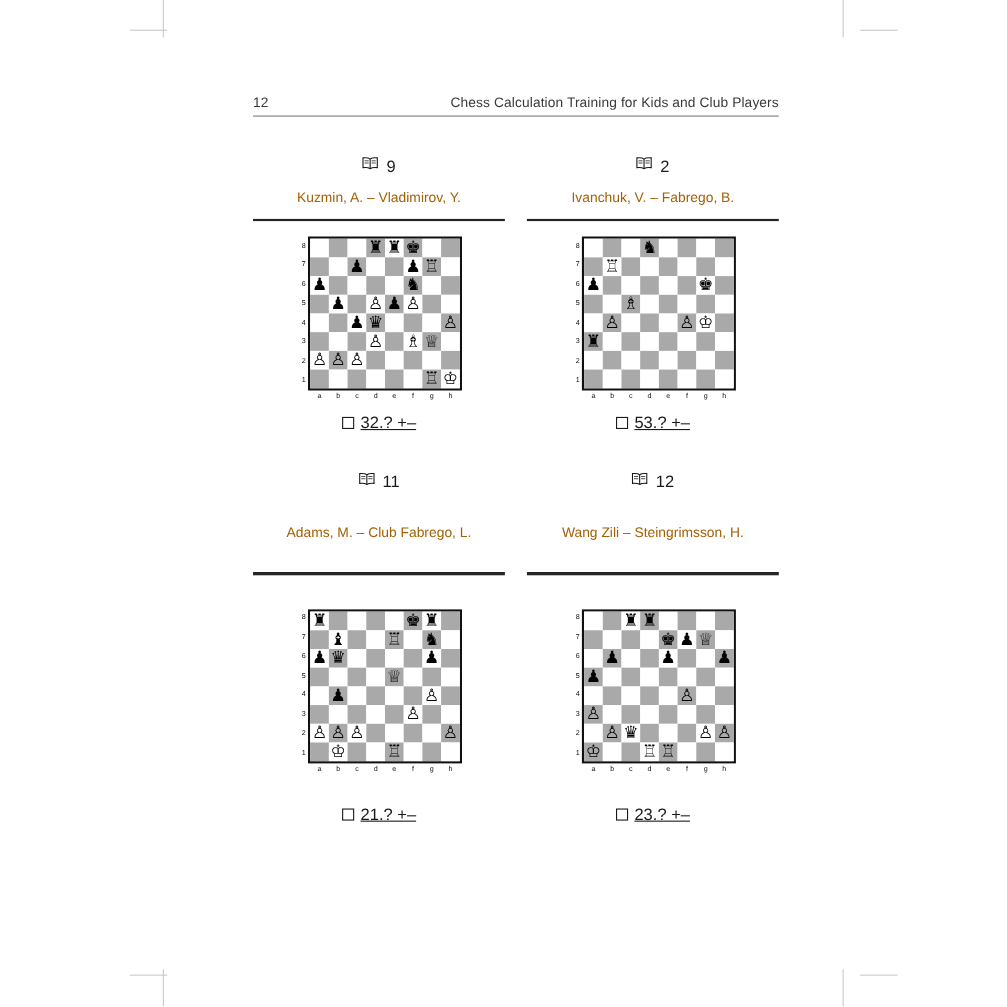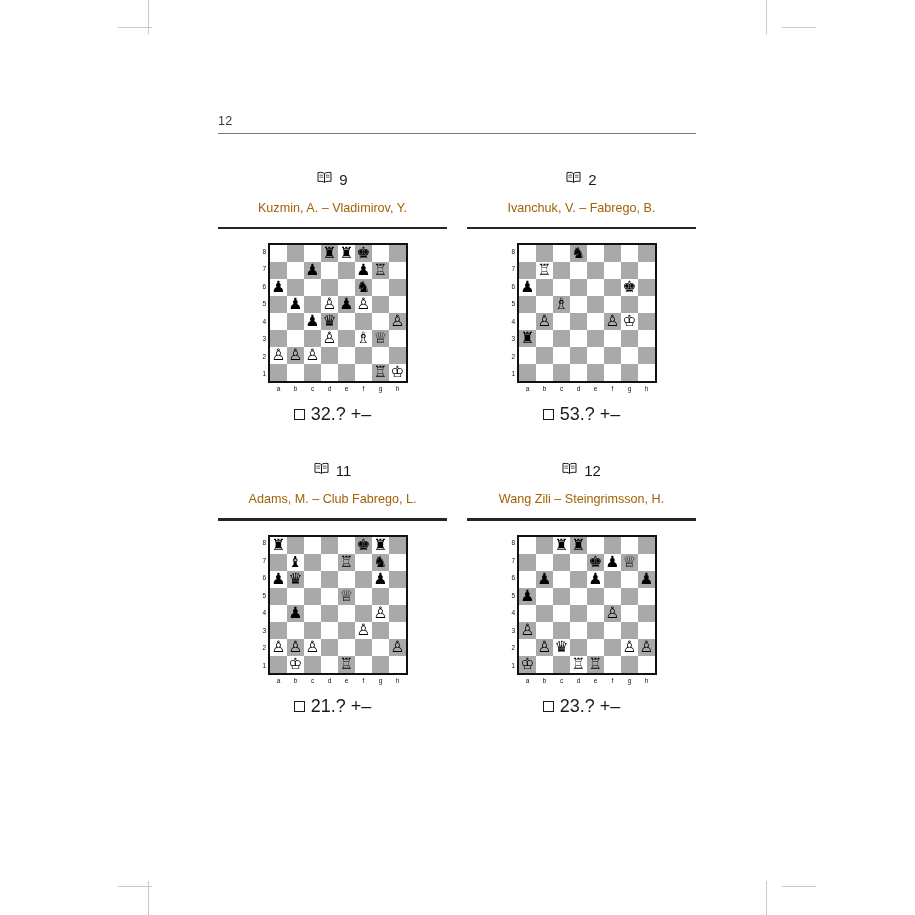--- a/index.html
+++ b/index.html
@@ -20,25 +20,24 @@
   .crop-mark {
     position: absolute;
     background: #c9c9c9;
   }
   .cm-h { height: 1px; width: 34px; }
   .cm-v { width: 1px; height: 34px; }
 
   
   #page {
     position: absolute;
-    left: 218px;
+    left: 230px;
     top: 86px;
     width: 478px;
     height: 680px;
-    margin-top: 28px;
   }
 
   
   .header-row {
     display: flex;
     align-items: baseline;
     justify-content: space-between;
     font-size: 12.5px;
     color: #3a3a3a;
     padding-bottom: 5px;
@@ -52,21 +51,21 @@
   }
 
   
   .puzzle-grid {
     display: grid;
     grid-template-columns: 1fr 1fr;
     column-gap: 20px;
     row-gap: 0px;
     margin-top: 34px;
   }
-  .puzzle-row-2 { margin-top: 34px; }
+  .puzzle-row-2 { margin-top: 34px; gap: 17px; }
 
   .puzzle {
     display: flex;
     flex-direction: column;
     align-items: center;
     width: 229px;
   }
 
   .puzzle-number-line {
     display: flex;
@@ -158,22 +157,23 @@
     color: #111;
   }
 
   
   .puzzle-caption {
     margin-top: 12px;
     display: flex;
     align-items: center;
     justify-content: center;
     gap: 6px;
-    font-size: 18px;
+    font-size: 15px;
     color: #1a1a1a;
+    text-decoration: underline;
   }
   .caption-box {
     width: 9px;
     height: 9px;
     border: 1.4px solid #1a1a1a;
     background: #ffffff;
     display: inline-block;
   }
 </style>
 </head>
@@ -185,20 +185,21 @@
 <div class="crop-mark cm-v" style="left:766px; top:0px;"></div>
 <div class="crop-mark cm-h" style="left:118px; top:886px;"></div>
 <div class="crop-mark cm-v" style="left:148px; top:881px;"></div>
 <div class="crop-mark cm-h" style="left:782px; top:886px;"></div>
 <div class="crop-mark cm-v" style="left:766px; top:881px;"></div>
 
 <div id="page">
 
   <div class="header-row">
     <span class="header-page-no">12</span>
+    <span class="header-title">Chess Calculation Training for Kids and Club Players</span>
   </div>
   <div class="header-rule"></div>
 
   <div class="puzzle-grid" id="grid">
       <div class="puzzle">
         <div class="puzzle-number-line">
           <span class="book-icon"><svg width="15" height="13" viewBox="0 0 15 13">
               <path d="M7.5 2.6 C6.2 1.5 4.2 1.2 1 1.5 L1 10.4 C4.2 10.1 6.2 10.4 7.5 11.4" fill="none" stroke="#1a1a1a" stroke-width="1"></path>
               <path d="M7.5 2.6 C8.8 1.5 10.8 1.2 14 1.5 L14 10.4 C10.8 10.1 8.8 10.4 7.5 11.4" fill="none" stroke="#1a1a1a" stroke-width="1"></path>
               <line x1="7.5" y1="2.6" x2="7.5" y2="11.4" stroke="#1a1a1a" stroke-width="1"></line>

